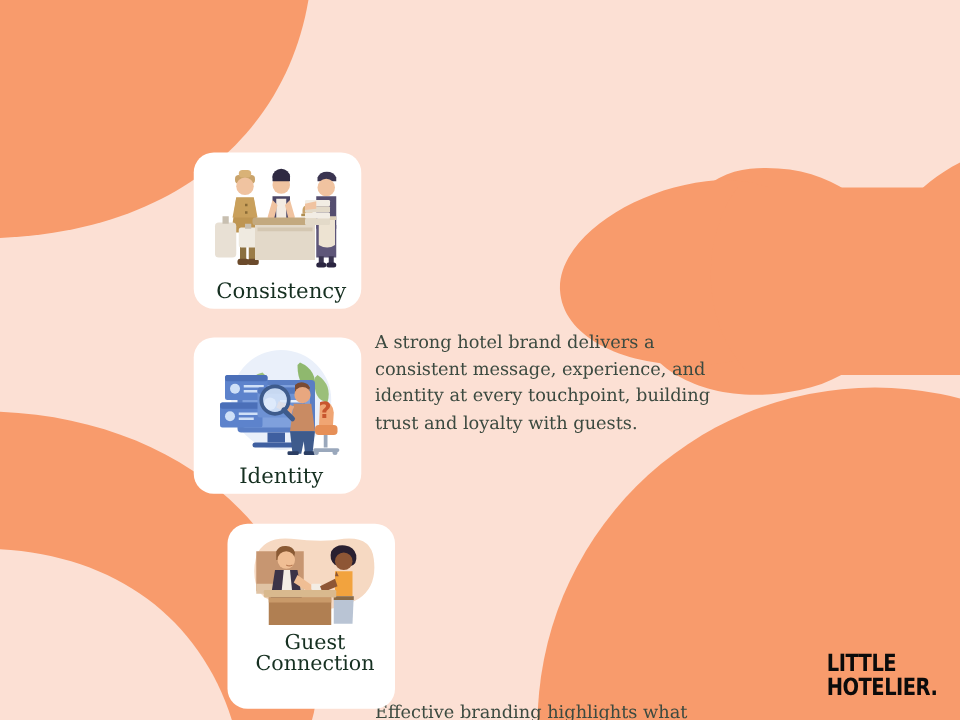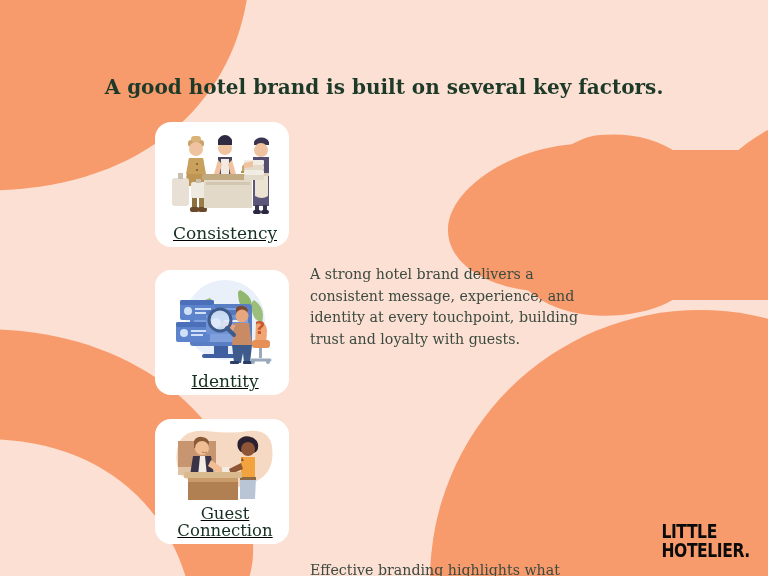--- a/index.html
+++ b/index.html
@@ -42,42 +42,41 @@
     left:155px;
     width:134px;
     background:#FFFFFF;
     border-radius:16px;
     box-sizing:border-box;
     padding:8px 6px 4px 12px;
     display:flex;
     flex-direction:column;
     align-items:center;
     justify-content:flex-start;
-    text-decoration:underline;
   }
   .card-h1 { height:125px; }
   .card-h2 { height:125px; }
-  .card-h3 { height:125px; }
+  .card-h3 { height:148px;margin-left:27px; }
 
   .ill { display:block; }
 
   .card-label {
     font-family:"DejaVu Serif", serif;
     font-size:17px;
     line-height:18px;
     color:#163021;
     text-align:center;
     margin-top:2px;
     white-space:pre-line;
   }
   .card-label.two-line { font-size:16.5px; line-height:17px; }
 
   .body-text {
     position:absolute;
-    left:310px;
+    left:300px;
     width:285px;
     font-family:"DejaVu Serif", serif;
     font-size:14.2px;
     line-height:21.5px;
     color:#3C4A40;
   }
   .bt1 { top:142px; }
   .bt2 { top:290px; }
 
   .logo {
@@ -108,21 +107,20 @@
              M 768 130 L 768 300 L 700 300 C 690 230 700 165 768 130 Z" fill="#F89B6C"></path>
     <path d="M 565 145 C 620 138 660 170 665 205 C 670 250 625 290 560 292 C 500 294 450 270 448 232 C 446 192 505 152 565 145 Z" fill="#F89B6C"></path>
     <path d="M 590 150 L 768 150 L 768 300 L 600 300 C 560 260 560 190 590 150 Z" fill="#F89B6C"></path>
     <path d="M -40 330 C 110 320 230 400 250 520 C 262 580 240 620 180 620 L -40 620 Z" fill="#F89B6C"></path>
     <path d="M -40 440 C 90 430 180 500 195 620 L -40 620 Z" fill="#FCE0D4"></path>
     <circle cx="700" cy="580" r="270" fill="#F89B6C"></circle>
   </svg>
 
   <div class="content">
 
-    <div class="subtitle">A good hotel brand is built on several key factors.</div>
 
     <div class="card-row row1">
       <div class="icon-card card-h1">
         <svg class="ill" width="118" height="92" viewBox="0 0 118 92">
 
           <g>
             <rect x="22" y="10" width="16" height="7" rx="3" fill="#C9A36A"></rect>
             <rect x="25" y="6" width="10" height="6" rx="3" fill="#D9B277"></rect>
             <circle cx="30" cy="19" r="7" fill="#F0C3A0"></circle>
             <path d="M23 28 h14 l4 28 h-22 z" fill="#BE9552"></path>

